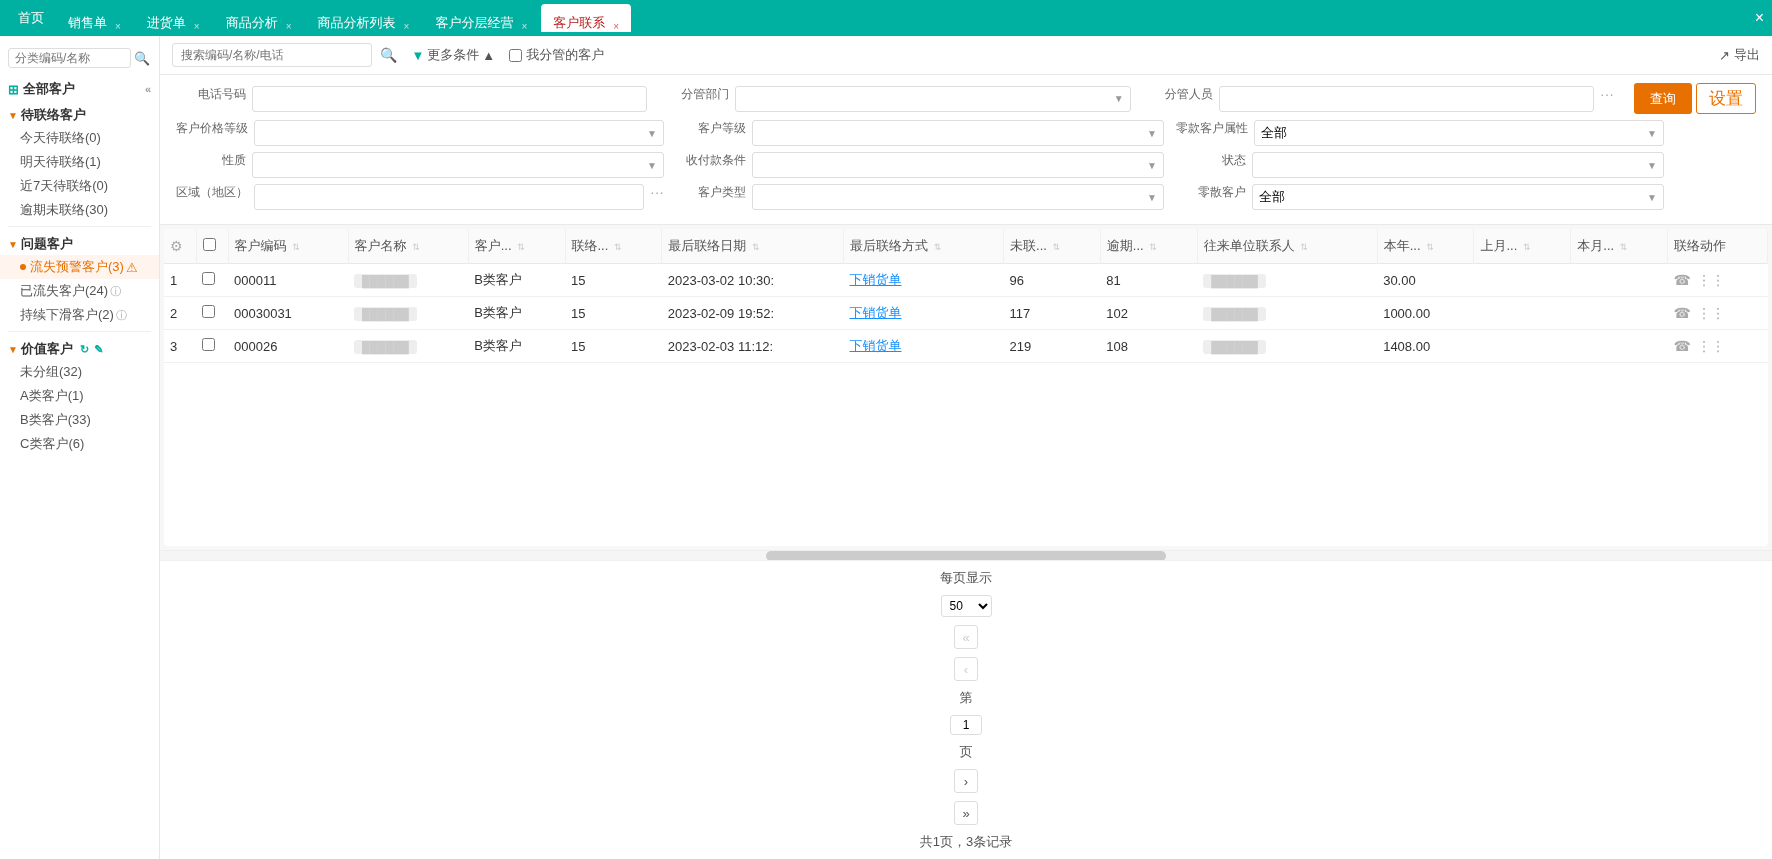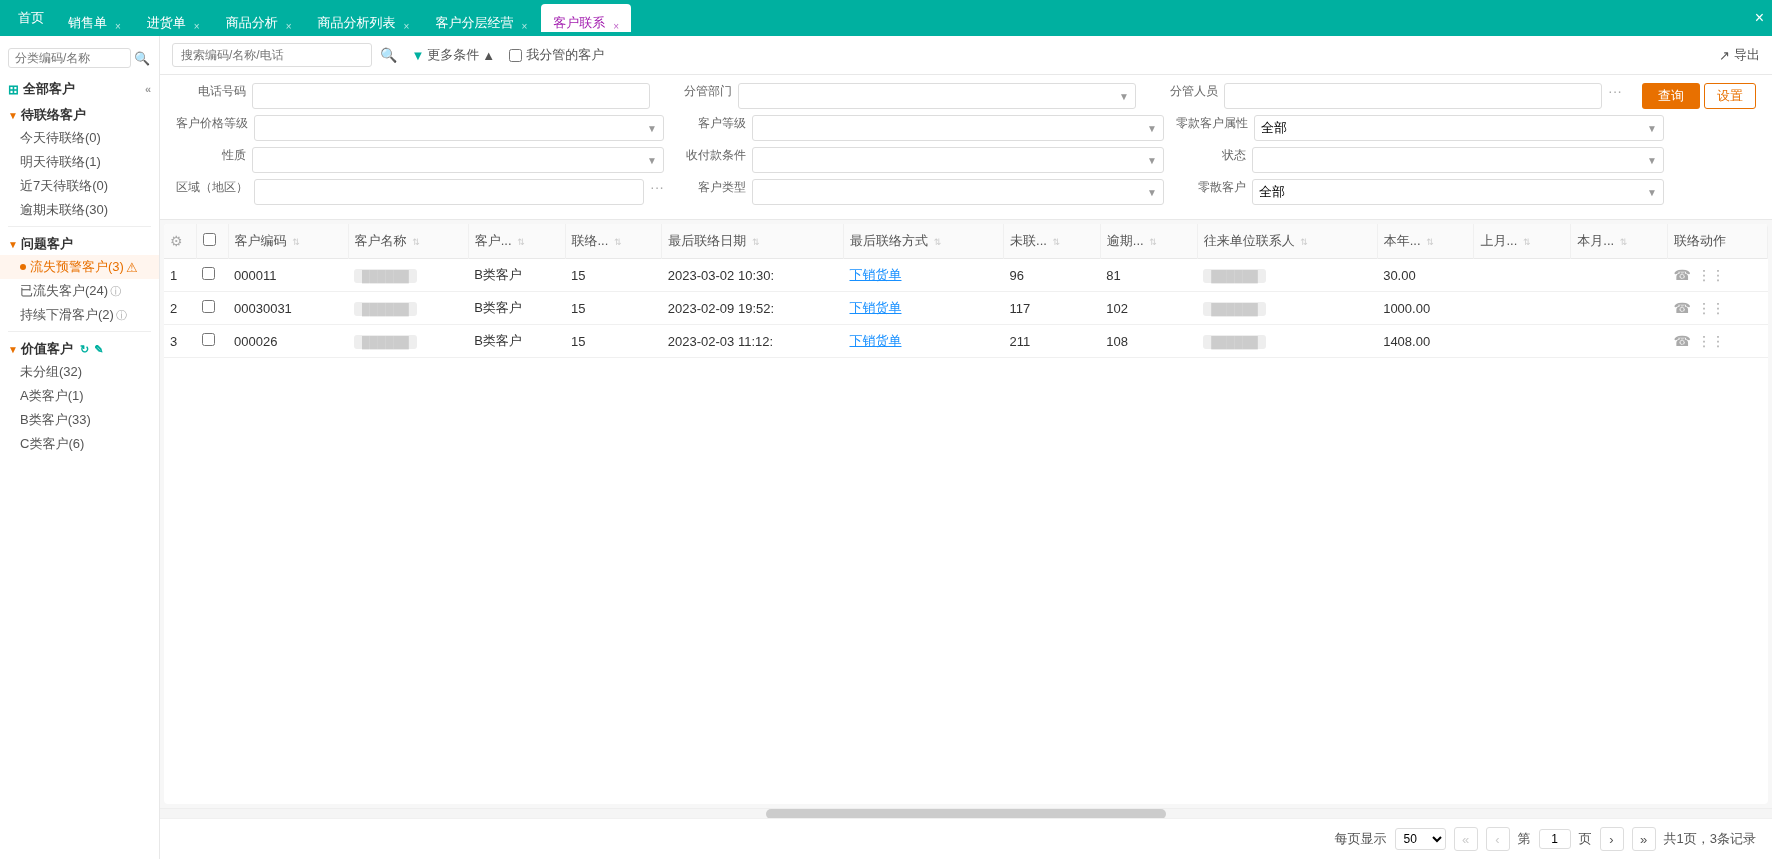--- a/index.html
+++ b/index.html
@@ -21,21 +21,21 @@
       height: 28px;
       border-radius: 4px 4px 0 0;
       color: #fff;
       cursor: pointer;
       font-size: 13px;
       gap: 4px;
       background: transparent;
     }
     .nav-tab.active {
       background: #fff;
-      color: #a21caf;
+      color: #b91c1c;
     }
     .nav-tab .close-x {
       font-size: 10px;
       margin-left: 4px;
       opacity: 0.7;
     }
     .nav-home {
       color: #fff;
       padding: 0 10px;
       height: 28px;
@@ -274,21 +274,21 @@
       cursor: pointer;
       font-size: 13px;
     }
     .settings-btn {
       background: #fff;
       color: #e87000;
       border: 1px solid #e87000;
       border-radius: 3px;
       padding: 3px 12px;
       cursor: pointer;
-      font-size: 13px;
+      font-size: 17px;
     }
 
     
     .table-area {
       flex: 1;
       overflow: auto;
       background: #fff;
       margin: 4px;
       border-radius: 4px;
     }
@@ -351,20 +351,21 @@
     .pagination-bar {
       display: flex;
       align-items: center;
       justify-content: flex-end;
       padding: 8px 16px;
       background: #fff;
       border-top: 1px solid #f0f0f0;
       gap: 8px;
       font-size: 12px;
       color: #555;
+      flex-direction: column;
     }
     .pagination-bar .page-btn {
       width: 24px;
       height: 24px;
       display: flex;
       align-items: center;
       justify-content: center;
       cursor: pointer;
       border: 1px solid #ddd;
       border-radius: 3px;
@@ -732,21 +733,21 @@
 
           <tr>
             <td>3</td>
             <td><input type="checkbox" style=""></td>
             <td>000026</td>
             <td><span class="blurred">██████</span></td>
             <td>B类客户</td>
             <td>15</td>
             <td>2023-02-03 11:12:</td>
             <td><span class="link-text">下销货单</span></td>
-            <td>211</td>
+            <td>219</td>
             <td>108</td>
             <td><span class="blurred">██████</span></td>
             <td>1408.00</td>
             <td></td>
             <td></td>
             <td>
               <div class="action-icons">
                 <span class="action-icon">☎</span>
                 <span class="action-icon">⋮⋮</span>
               </div>

